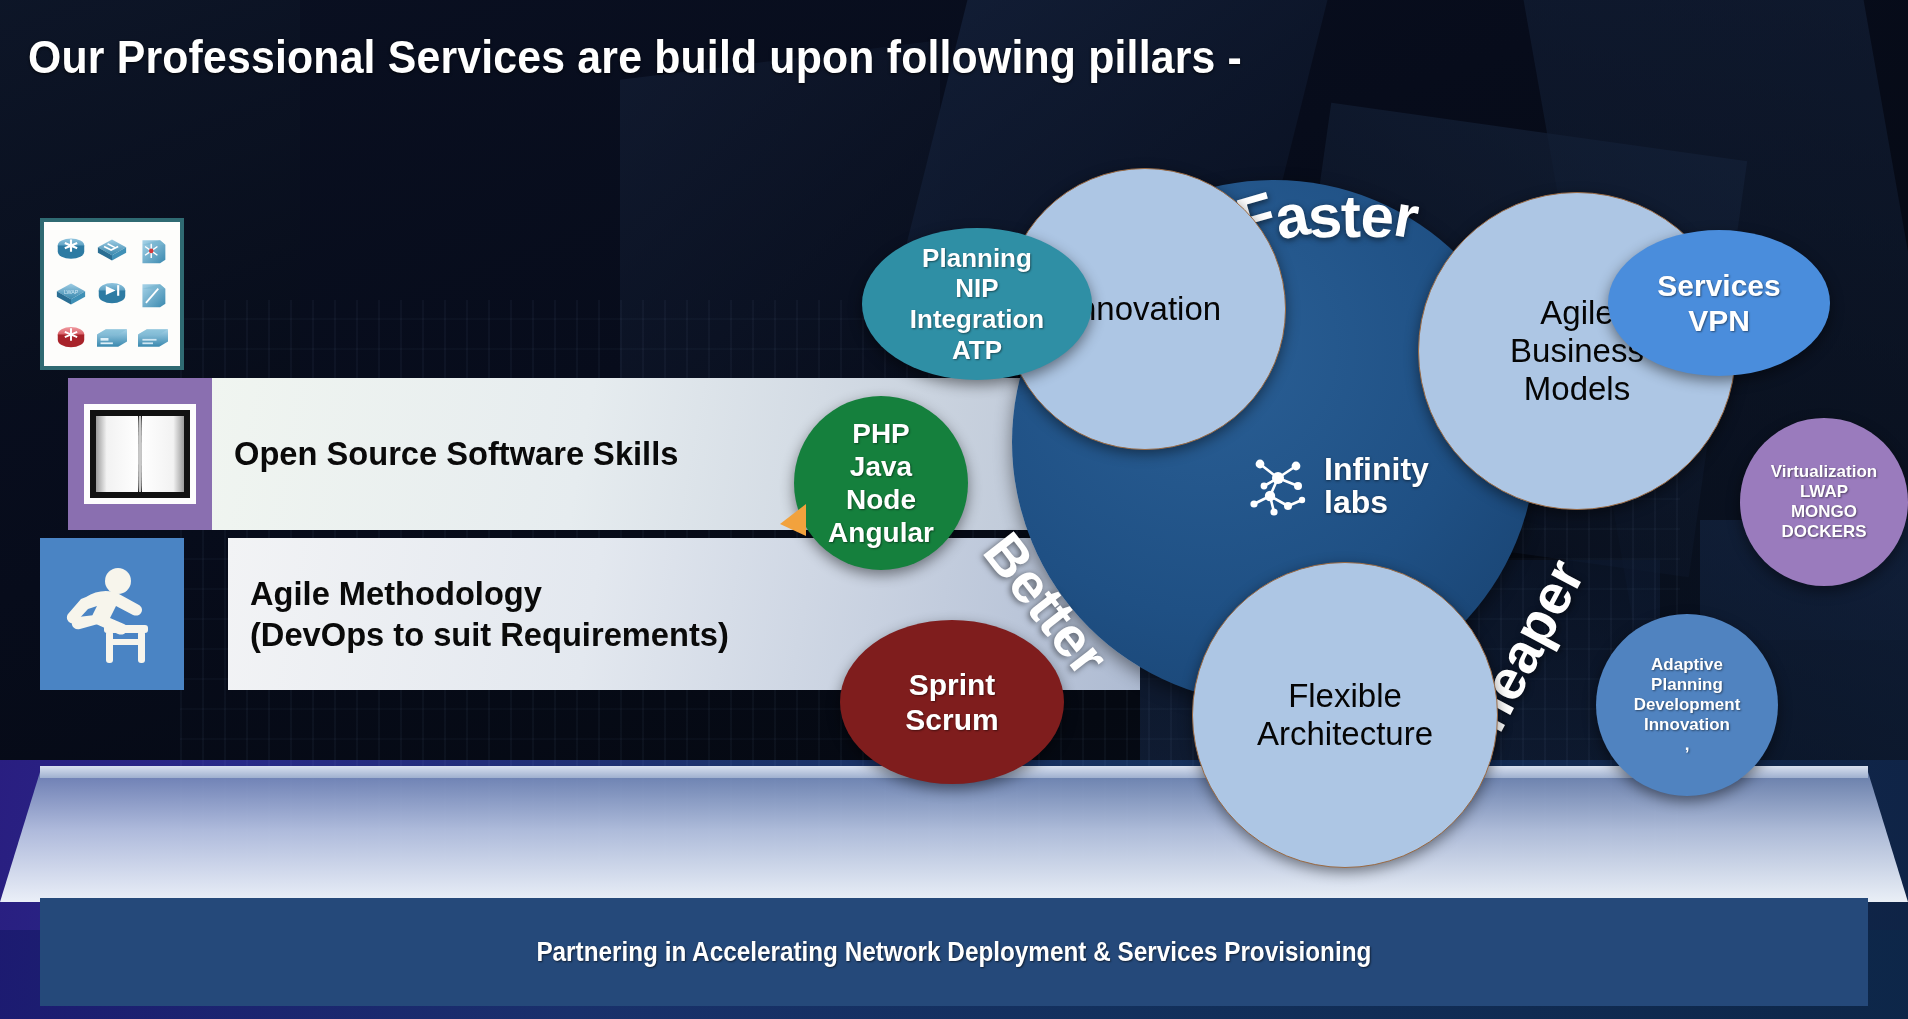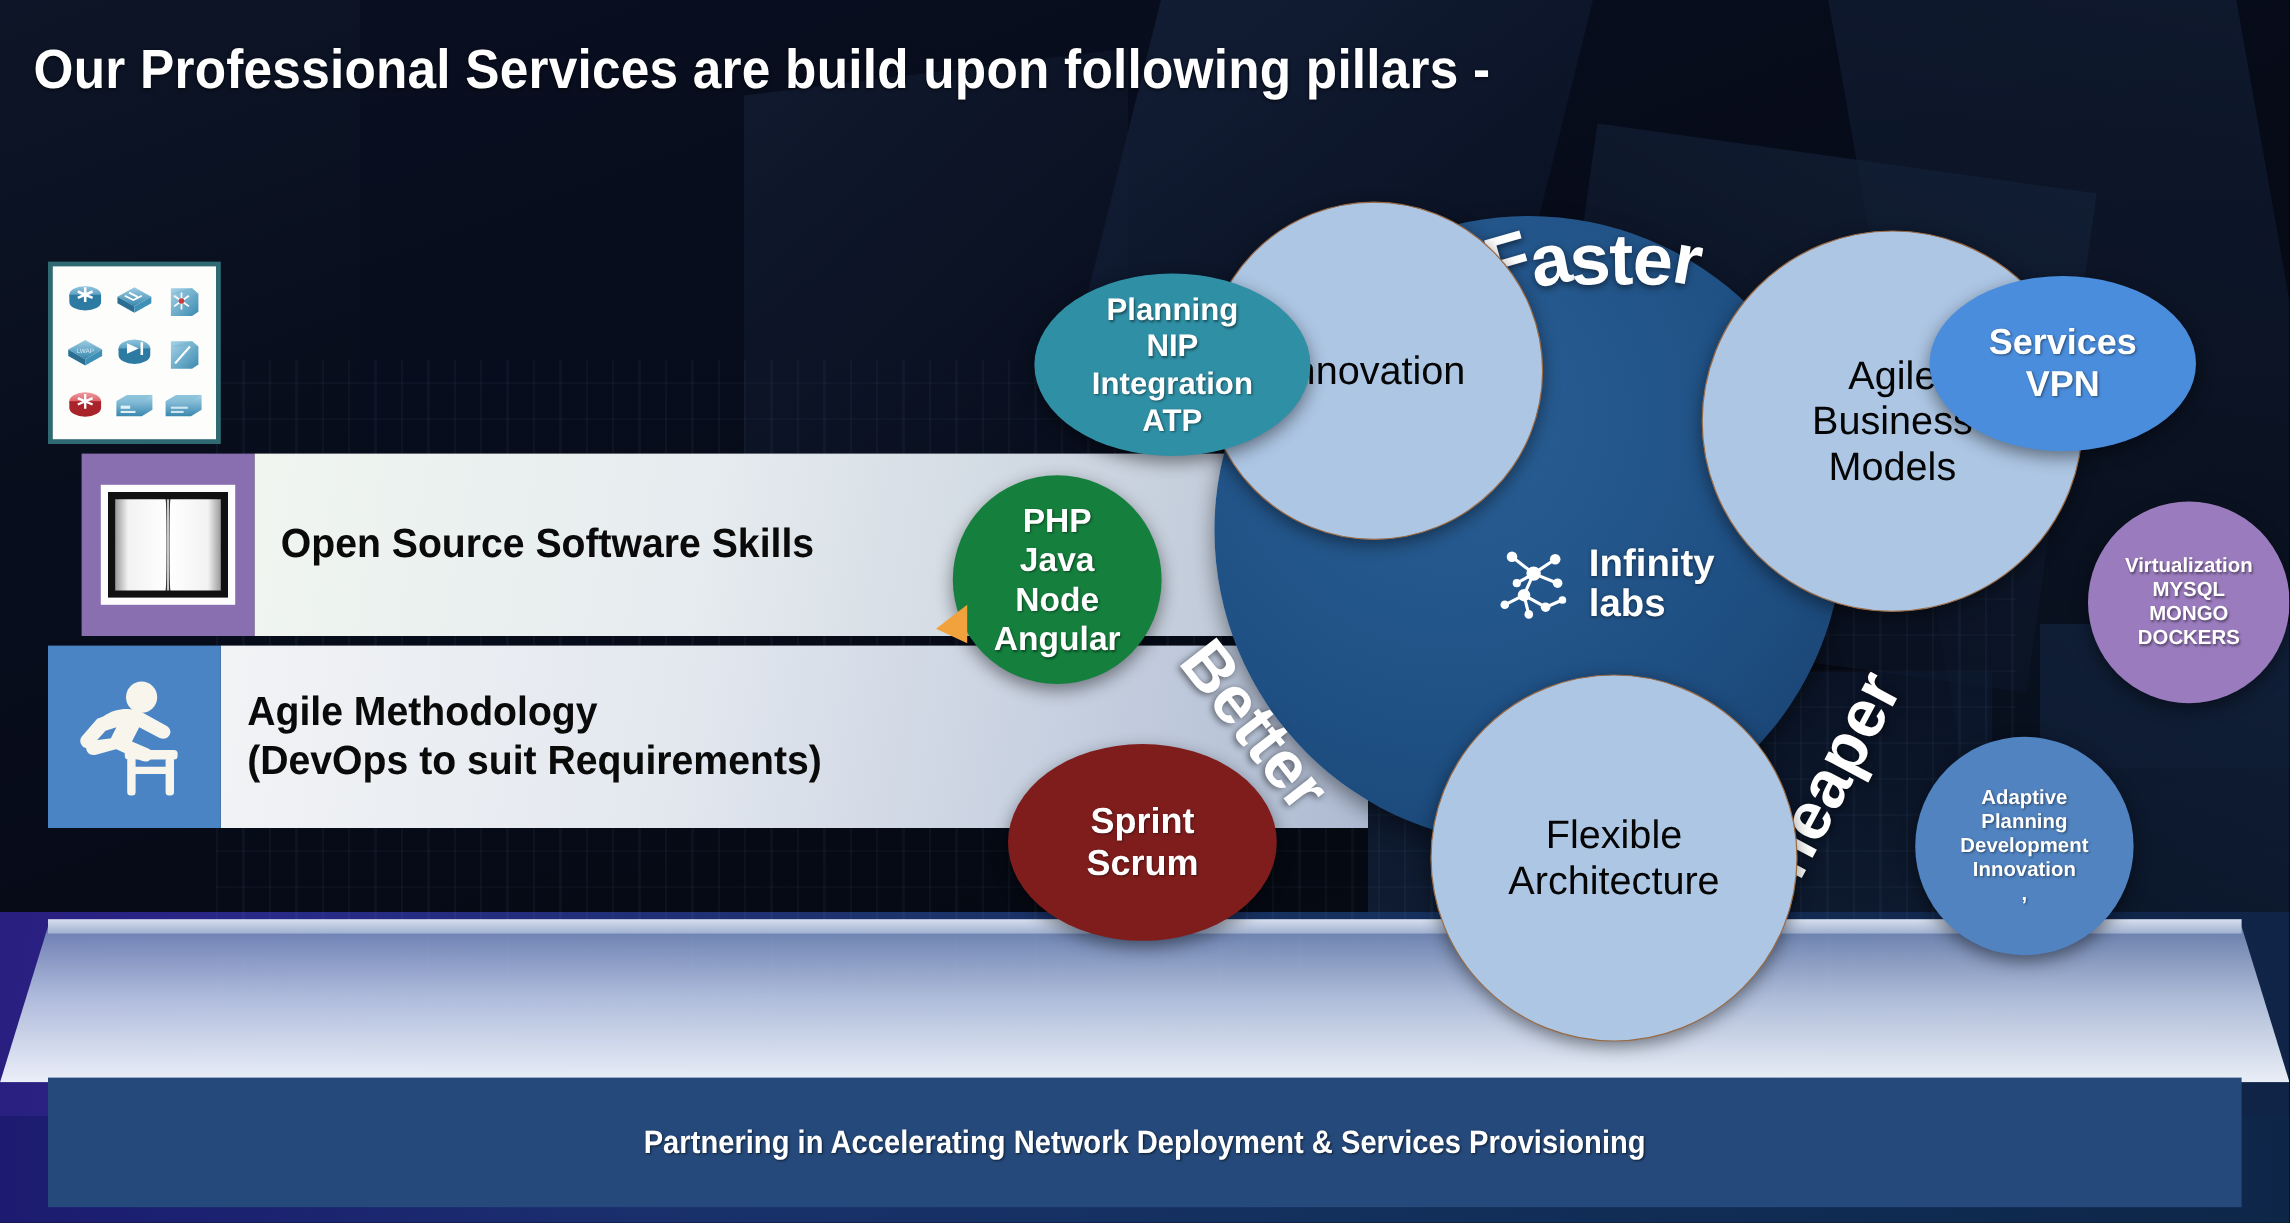--- a/index.html
+++ b/index.html
@@ -76,21 +76,21 @@
     letter-spacing:.2px;
     transform:scaleX(.93); transform-origin:left center;
     text-shadow:0 1px 3px rgba(0,0,0,.8);
     white-space:nowrap;
   }
 
   
   .row{ position:absolute; left:40px; height:152px; display:flex; }
   .row.r1{ top:218px; width:1100px; }
   .row.r2{ top:378px; width:1100px;padding-left:28px; }
-  .row.r3{ top:538px; width:1100px; }
+  .row.r3{ top:538px; width:1100px;gap:44px; }
 
   .icon-box{
     width:144px; height:152px; flex:0 0 144px;
     position:relative; overflow:hidden;
   }
   .icon-box.net{ background:#2f6a72; padding:4px; }
   .icon-box.net .inner{ width:100%; height:100%; background:#fdfdfb; display:grid;
     grid-template-columns:repeat(3,1fr); grid-template-rows:repeat(3,1fr);
     place-items:center; padding:6px; }
   .icon-box.book{ background:#8a6fb0; display:flex; align-items:center; justify-content:center; }
@@ -450,21 +450,21 @@
   <div class="circle bubble b-sprint">
     <span>Sprint
 Scrum</span>
   </div>
   <div class="circle bubble b-services">
     <span>Services
 VPN</span>
   </div>
   <div class="circle bubble b-virt">
     <span>Virtualization
-MYSQL
+LWAP
 MONGO
 DOCKERS</span>
   </div>
   <div class="circle bubble b-adaptive">
     <span>Adaptive
 Planning
 Development
 Innovation
 ,</span>
   </div>

